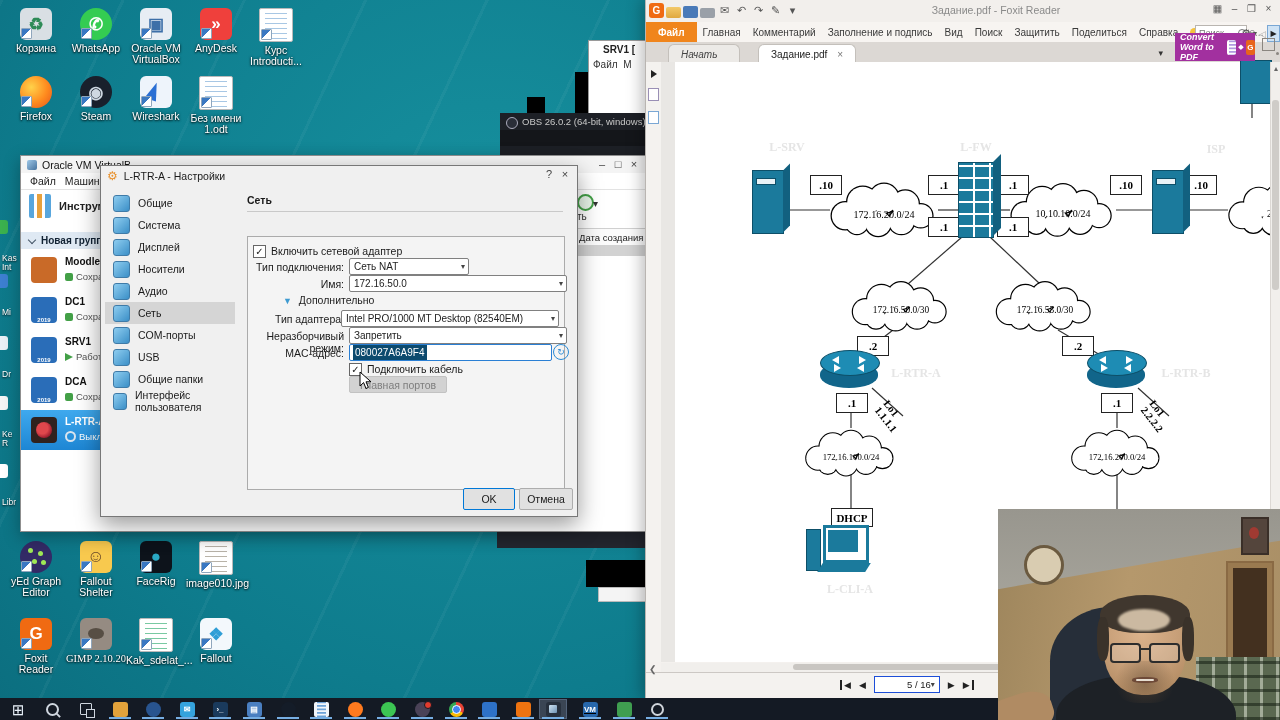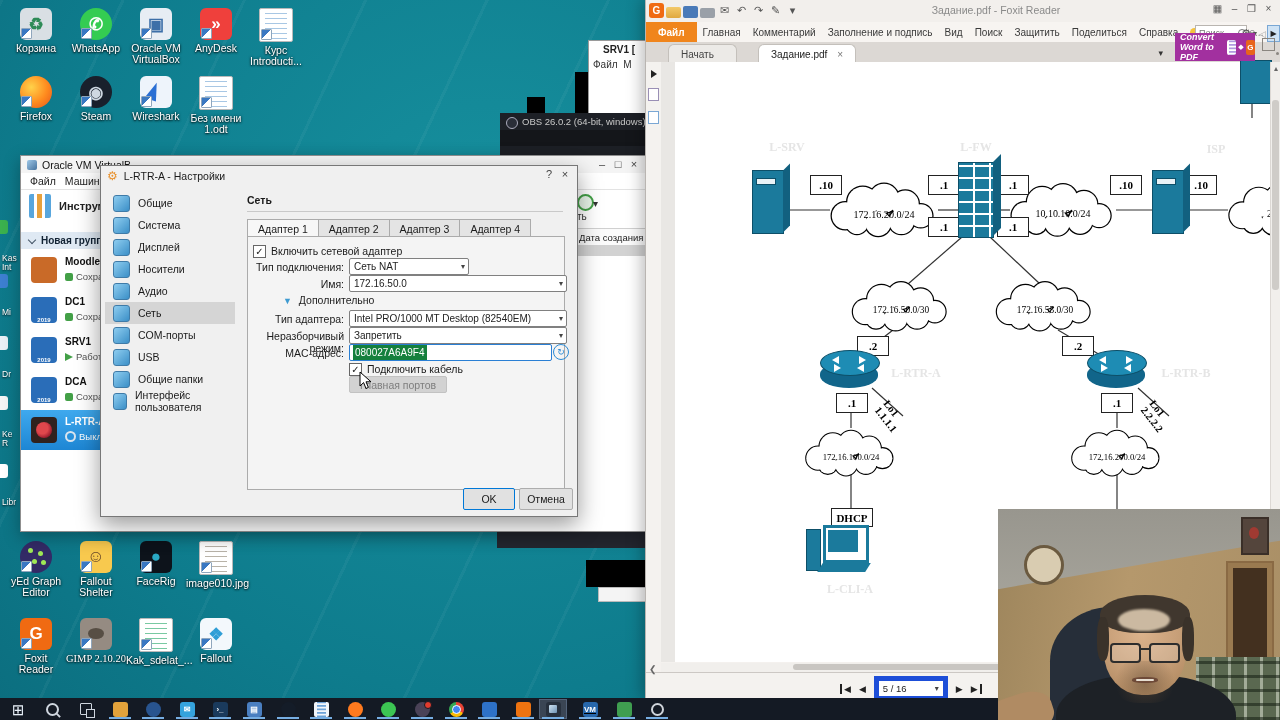--- a/index.html
+++ b/index.html
@@ -114,21 +114,21 @@
   .tab-frame{position:absolute;left:146px;top:70px;width:316px;height:252px;border:1px solid #ababab;background:#f4f4f4}
   .cb{display:inline-flex;width:11px;height:11px;border:1px solid #666;background:#fff;
      align-items:center;justify-content:center;font-size:10px;color:#222;margin-right:5px;vertical-align:-2px}
   .frow{position:absolute;height:16px;display:flex;align-items:center}
   .flabel{position:absolute;text-align:right;width:105px}
   .combo{position:absolute;height:15px;background:#fff;border:1px solid #808080;border-radius:2px;
      display:flex;align-items:center;padding-left:4px;font-size:10px;color:#222}
   .combo .arr{position:absolute;right:3px;color:#444;font-size:8px}
   .macfield{position:absolute;height:15px;background:#fff;border:1px solid #2a7fd4;border-radius:2px;
      display:flex;align-items:center;padding-left:3px;font-size:10px}
-  .macfield .sel{background:#15803d;color:#fff;padding:2px 2px}
+  .macfield .sel{background:#0c4a6e;color:#fff;padding:2px 2px}
   .refresh{position:absolute;width:14px;height:14px;border-radius:50%;color:#2a8ad4;border:1.5px solid #2a8ad4;
      font-size:9px;display:flex;align-items:center;justify-content:center}
   .btn{position:absolute;height:20px;background:#e1e1e1;border:1px solid #adadad;border-radius:2px;
      font-size:10.5px;display:flex;align-items:center;justify-content:center}
   .btn.default{border:1px solid #0078d7}
   .btn.disabled{background:#d2d2d2;border:1px solid #c2c2c2;color:#7e7e7e}
   .advrow{position:absolute;color:#222}
   .advrow .tri{color:#3d9ad1;font-size:9px;margin-right:4px}
   
   #foxit{left:645px;top:0;width:635px;height:698px;background:#f4f1ee;border-left:1px solid #b9b5b1;
@@ -184,22 +184,22 @@
   .vscroll{position:absolute;right:0;top:62px;width:10px;height:600px;background:#f1efec;border-left:1px solid #dcd8d4;z-index:30}
   .vscroll .up{font-size:8px;color:#666;text-align:center;margin-top:2px}
   .vscroll .thumb{position:absolute;left:1px;top:38px;width:7px;height:190px;background:#cfccc8;border-radius:3px}
   .hscroll{position:absolute;left:15px;top:663px;width:610px;height:9px;background:#f1efec;z-index:30}
   .hscroll .thumb{position:absolute;left:132px;top:1px;width:408px;height:6px;background:#c9c6c2;border-radius:3px}
   .navbar{position:absolute;left:0;top:672px;width:100%;height:22px;background:#f4f2ef;border-top:1px solid #ccc8c4;z-index:30}
   .navbar .ctr{position:absolute;left:190px;top:3px;display:flex;align-items:center;color:#222}
   .navbtn{font-size:9px;margin:0 4px;color:#222}
   .navbtn.bar-l{border-left:2px solid #222;padding-left:2px}
   .navbtn.bar-r{border-right:2px solid #222;padding-right:2px}
-  .pagebox{width:56px;height:15px;background:#fff;border:5px solid #1d4ed8;font-size:9.5px;
-     display:flex;align-items:center;justify-content:space-between;padding:0 4px;margin:0 4px}
+  .pagebox{width:56px;height:15px;background:#fff;border:1px solid #1d4ed8;font-size:9.5px;
+     display:flex;align-items:center;justify-content:flex-end;padding:0 4px;margin:0 4px}
   .pagebox .arr{font-size:8px;color:#444}
   .corner-ics{position:absolute;left:3px;top:664px;font-size:9px;color:#666;z-index:31}
   
   #pdf-layer{position:absolute;inset:0;pointer-events:none;z-index:20}
   #pdf-layer *{pointer-events:none}
   .dlabel{position:absolute;font:bold 12px "Liberation Serif",serif;color:#e5e5e5;text-align:center}
   .ipbox{position:absolute;width:30px;height:18px;background:#fff;border:1.5px solid #222;
      font:bold 11px "Liberation Serif",serif;display:flex;align-items:center;justify-content:center}
   .cloud{position:absolute}
   .cloud svg{width:100%;height:100%;overflow:visible}
@@ -584,55 +584,41 @@
         <span class="side-ic"></span>
         <span>Общие папки</span>
       </div>
       <div class="side-row">
         <span class="side-ic"></span>
         <span>Интерфейс пользователя</span>
       </div>
   </div>
   <div class="dlg-head">Сеть</div>
   <div class="dlg-sep"></div>
-  <div class="tabs">
-    <div class="tab active">
-        <span>Адаптер 1</span>
-      </div>
-      <div class="tab">
-        <span>Адаптер 2</span>
-      </div>
-      <div class="tab">
-        <span>Адаптер 3</span>
-      </div>
-      <div class="tab">
-        <span>Адаптер 4</span>
-      </div>
-  </div>
   <div class="tab-frame"></div>
   <div class="frow" style="left:152px;top:77px">
     <span class="cb">✓</span>
     <span>Включить сетевой адаптер</span>
   </div>
   <div class="flabel" style="left:138px;top:95px">Тип подключения:</div>
   <div class="combo" style="left:248px;top:92px;width:114px">
     <span>Сеть NAT</span>
     <span class="arr">▾</span>
   </div>
   <div class="flabel" style="left:138px;top:112px">Имя:</div>
   <div class="combo" style="left:248px;top:109px;width:212px">
     <span>172.16.50.0</span>
     <span class="arr">▾</span>
   </div>
   <div class="advrow" style="left:182px;top:128px">
     <span class="tri">▼</span>
     <span>Дополнительно</span>
   </div>
   <div class="flabel" style="left:138px;top:147px">Тип адаптера:</div>
-  <div class="combo" style="left:248px;top:144px;width:212px">
+  <div class="combo" style="left:240px;top:144px;width:212px">
     <span>Intel PRO/1000 MT Desktop (82540EM)</span>
     <span class="arr">▾</span>
   </div>
   <div class="flabel" style="left:138px;top:164px">Неразборчивый режим:</div>
   <div class="combo" style="left:248px;top:161px;width:212px">
     <span>Запретить</span>
     <span class="arr">▾</span>
   </div>
   <div class="flabel" style="left:138px;top:181px">MAC-адрес:</div>
   <div class="macfield" style="left:248px;top:178px;width:198px">
@@ -721,21 +707,21 @@
     <input placeholder="Поиск" style="">
     <span class="mag"></span>
   </div>
   <div class="rright">
     <span class="g">⚙</span>
     <span class="g" style="font-size:8px">▾</span>
     <span class="g" style="font-size:9px;color:#aaa">◁</span>
     <span class="nextbox">▶</span>
   </div>
   <div class="tabrow">
-    <div class="dtab" style="left: 22px;">
+    <div class="dtab" style="left: 22px; font-style: italic;">
         <span>Начать</span>
         <span class="x"></span>
       </div>
       <div class="dtab active" style="left: 112px;">
         <span>Задание.pdf</span>
         <span class="x">×</span>
       </div>
     <span class="tabarr">▾</span>
   </div>
   <div class="lpanel">

